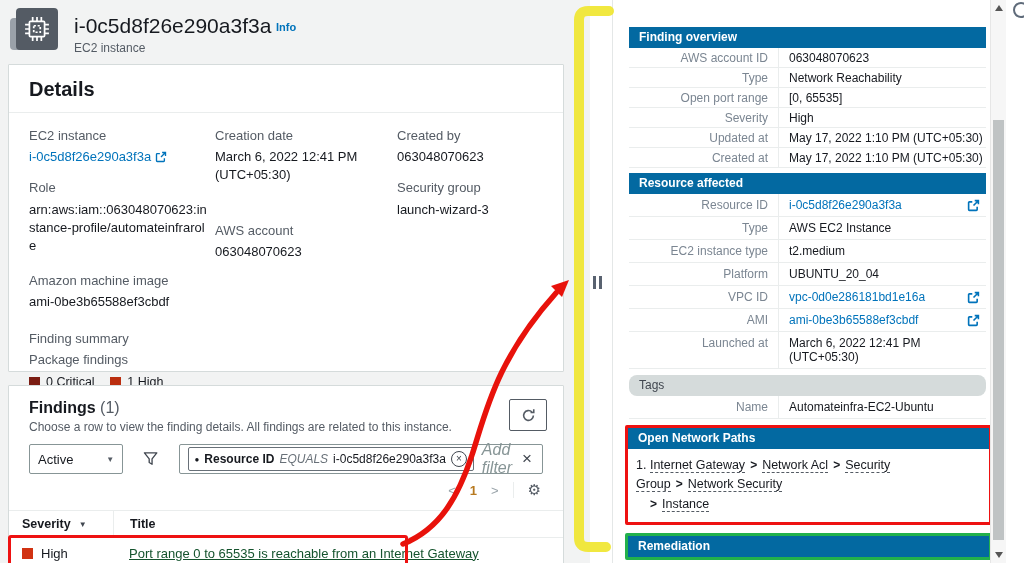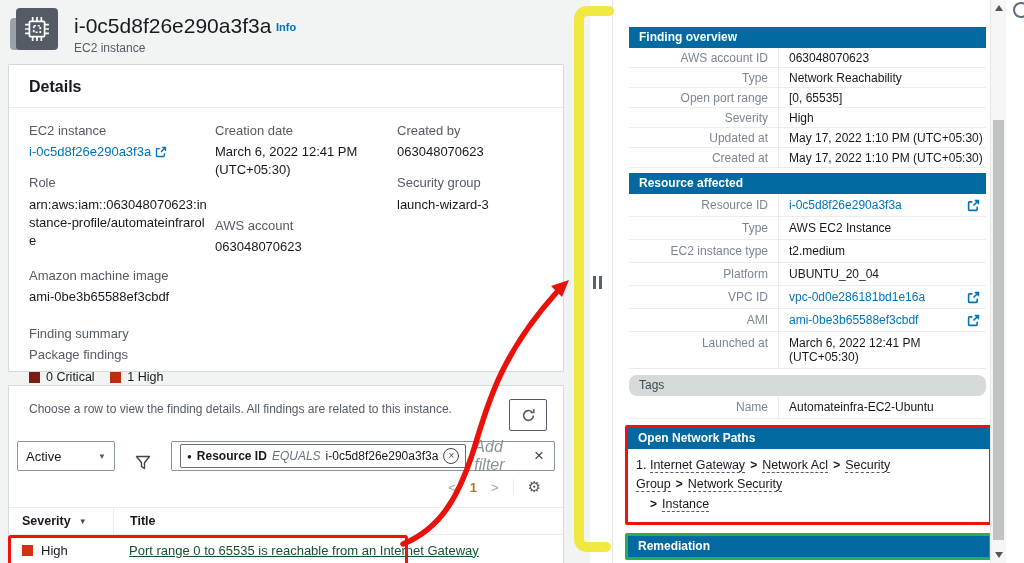--- a/index.html
+++ b/index.html
@@ -13,42 +13,42 @@
   .res-icon .back{position:absolute;left:0;top:10px;width:32px;height:32px;background:#9aa1a9;border-radius:4px;}
   .res-icon .front{position:absolute;left:6px;top:0;width:42px;height:42px;background:#545b64;border-radius:4px;
                    display:flex;align-items:center;justify-content:center;}
   .hdr-title{position:absolute;left:64px;top:6px;font-size:21px;color:#16191f;}
   .hdr-info{position:absolute;left:266px;top:13px;font-size:11px;font-weight:bold;color:#0073bb;cursor:pointer;}
   .hdr-sub{position:absolute;left:64px;top:33px;font-size:12px;color:#545b64;}
 
   
   .card{position:absolute;background:#fff;border:1px solid #d5dbdb;border-radius:1px;box-sizing:border-box;}
   .details-card{left:8px;top:64px;width:556px;height:308px;}
-  .card-h{padding:13px 20px 11px;border-bottom:1px solid #eaeded;font-size:16px;font-weight:bold;}
+  .card-h{padding:13px 20px 11px;border-bottom:1px solid #eaeded;font-size:20px;font-weight:bold;}
   .dbody{display:flex;padding:14px 20px;font-size:13px;line-height:1.4;}
   .dcol1{width:186px;}.dcol2{width:182px;}.dcol3{flex:1;}
   .fgroup{margin-bottom:13px;}
   .flabel{color:#545b64;margin-bottom:3px;}
   .fval{color:#16191f;word-break:break-all;}
   .alink{color:#0073bb;text-decoration:none;cursor:pointer;}
   .extsvg{vertical-align:-2px;margin-left:4px;}
   .sevline{margin-top:5px;}
   .sev-badge{display:inline-flex;align-items:center;margin-right:12px;font-size:12.5px;color:#16191f;}
   .sq{display:inline-block;width:11px;height:11px;margin-right:6px;}
   .sq-critical{background:#7b1d13;}.sq-high{background:#ba2e0f;}.sq-medium{background:#e0762f;}.sq-rowhigh{background:#d13212;}
 
   
   .findings-card{left:8px;top:385px;width:556px;height:190px;}
   .fc-top{display:flex;justify-content:space-between;padding:13px 16px 0 20px;}
   .fc-heading{font-size:16px;font-weight:bold;}
   .fc-count{font-weight:normal;color:#545b64;}
   .fc-desc{font-size:12px;color:#545b64;margin-top:3px;}
   .refresh-btn{width:36px;height:30px;border:1px solid #545b64;border-radius:2px;background:#fff;
                display:flex;align-items:center;justify-content:center;cursor:pointer;}
-  .filter-row{display:flex;align-items:flex-end;gap:20px;margin:10px 8px 0;}
+  .filter-row{display:flex;align-items:center;gap:20px;margin:10px 20px 0;}
   .sel{display:flex;align-items:center;justify-content:space-between;width:80px;height:28px;border:1px solid #879596;
        border-radius:2px;background:#fff;padding:0 8px;font-size:13px;cursor:pointer;}
   .sel .car{font-size:8px;color:#545b64;}
   .filter-box{flex:1;display:flex;align-items:center;height:28px;border:1px solid #879596;border-radius:2px;
               background:#fff;padding:0 8px;gap:8px;}
   .token{display:flex;align-items:center;gap:5px;height:22px;border:1px solid #687078;border-radius:2px;
          padding:0 6px;font-size:12px;white-space:nowrap;}
   .tok-bullet{font-size:8px;color:#16191f;}
   .tok-field{font-weight:bold;}
   .tok-op{font-style:italic;color:#687078;}
@@ -186,20 +186,21 @@
           <div class="flabel">Security group</div>
           <div class="fval">launch-wizard-3</div>
         </div>
       </div>
     </div>
   </div>
 
   <div class="card findings-card">
     <div class="fc-top">
       <div>
+        <div class="fc-heading"><span>Findings</span> <span class="fc-count">(1)</span></div>
         <div class="fc-desc">Choose a row to view the finding details. All findings are related to this instance.</div>
       </div>
       <div class="refresh-btn">
         <svg viewBox="0 0 16 16" width="15" height="15">
           <path d="M13.2 8a5.2 5.2 0 1 1-1.5-3.7" fill="none" stroke="#545b64" stroke-width="1.7"></path>
           <path d="M13.6 1.4v3.4h-3.4" fill="none" stroke="#545b64" stroke-width="1.7"></path>
         </svg>
       </div>
     </div>
     <div class="filter-row">

